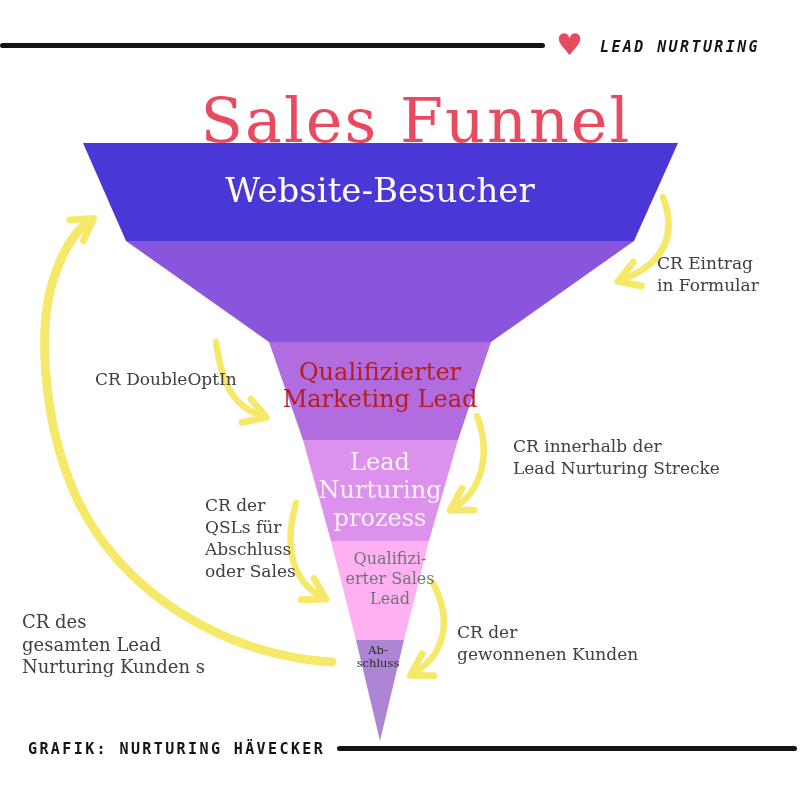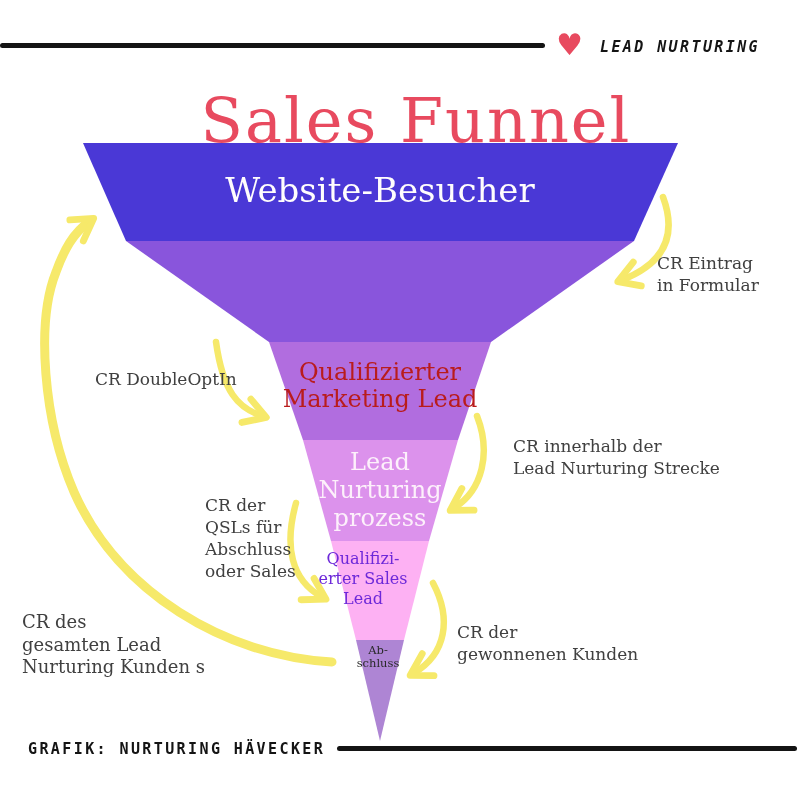--- a/index.html
+++ b/index.html
@@ -71,21 +71,21 @@
     <path class="arrow" d="M 433,583 C 452,619 446,654 414,673" fill="none" stroke="#f6e96a" stroke-width="6.5" stroke-linecap="round" marker-end="url(#ah)"></path>
     <path class="arrow" d="M 332,662 C 225,656 118,592 74,492 C 43,420 36,322 56,272 C 64,250 73,233 90,221" fill="none" stroke="#f6e96a" stroke-width="9" stroke-linecap="round" marker-end="url(#ah)"></path>
   </svg>
 
   <div class="layer-label ll-0" style="left: 380px; top: 170px; color: rgb(255, 253, 253);">Website-Besucher</div>
   <div class="layer-label ll-2" style="left: 380px; top: 359px; color: #b91c1c;">Qualifizierter
 Marketing Lead</div>
   <div class="layer-label ll-3" style="left: 380px; top: 448px; color: rgb(253, 240, 251);">Lead
 Nurturing
 prozess</div>
-  <div class="layer-label ll-4" style="left: 363px; top: 549px; color: #6d28d9;">Qualifizi-
+  <div class="layer-label ll-4" style="left: 390px; top: 549px; color: #737373;">Qualifizi-
 erter Sales
 Lead</div>
   <div class="layer-label ll-5" style="left: 378px; top: 644px; color: rgb(42, 42, 42);">Ab-
 schluss</div>
 
   <div class="note" style="left:657px;top:252px;">CR Eintrag
 in Formular</div>
   <div class="note" style="left:95px;top:368px;">CR DoubleOptIn</div>
   <div class="note" style="left:498px;top:435px;margin-left:15px;">CR innerhalb der
 Lead Nurturing Strecke</div>

